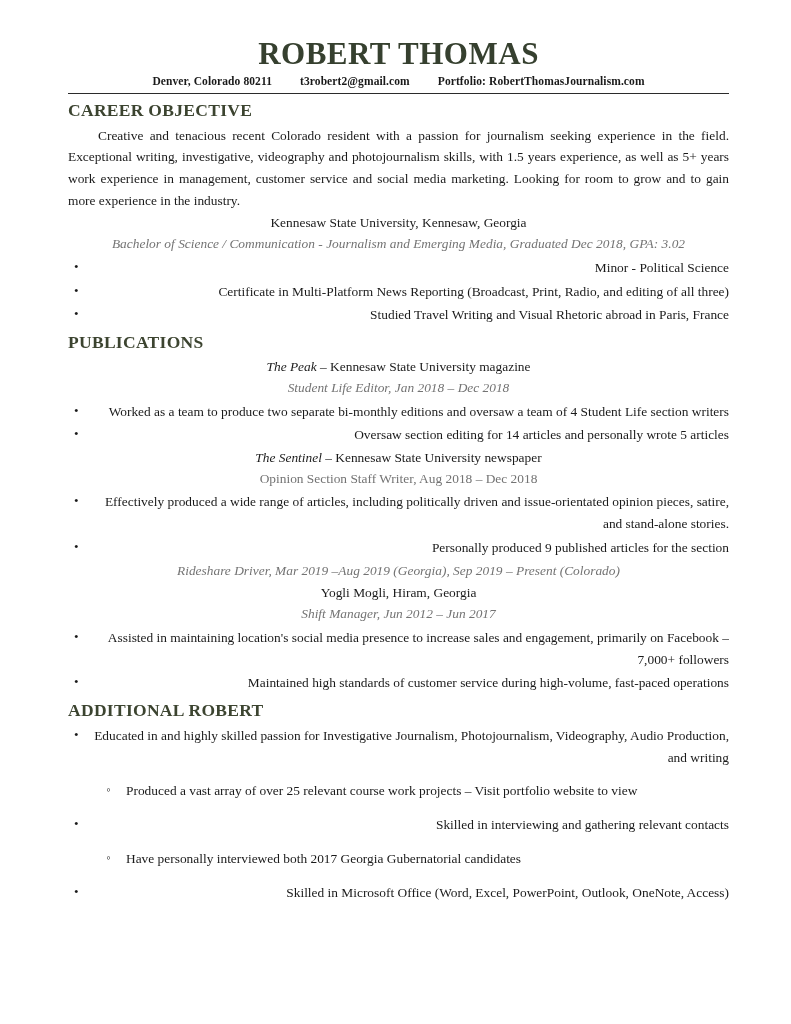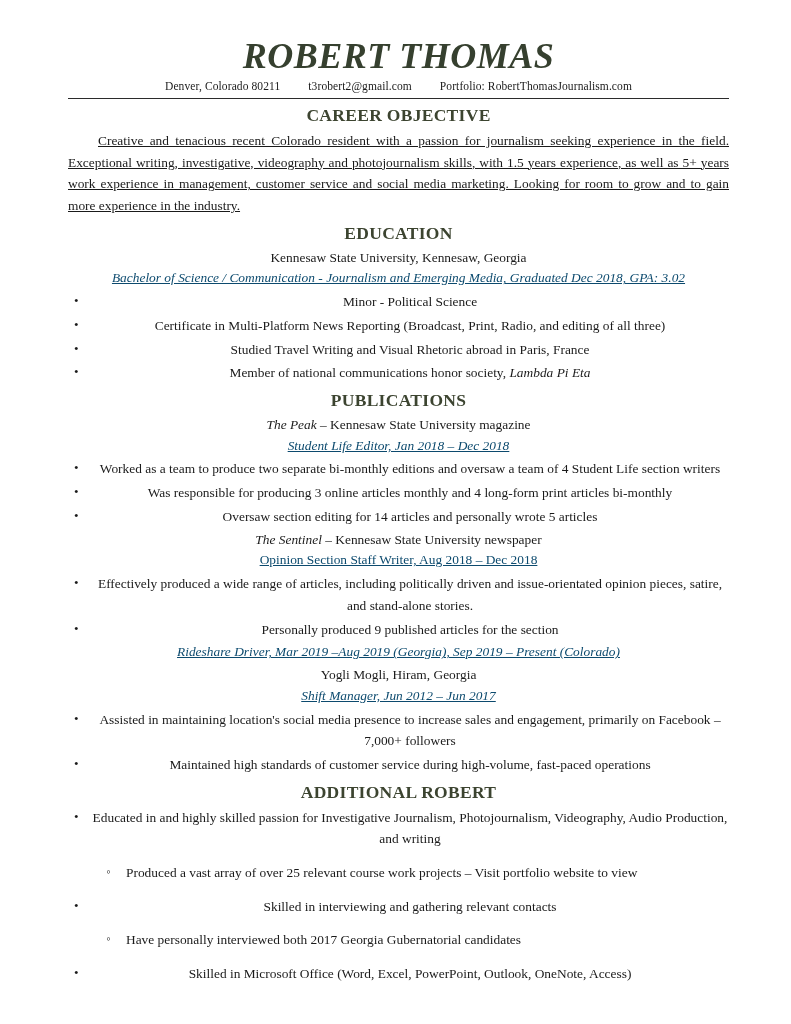--- a/index.html
+++ b/index.html
@@ -20,96 +20,92 @@
     min-height: 1024px;
     box-sizing: border-box;
     padding: 38px 62px 20px 68px;
     background: #ffffff;
     position: relative;
   }
 
   
   .name {
     text-align: center;
-    font-size: 36px;
+    font-size: 31px;
     font-weight: bold;
     letter-spacing: 0.5px;
     color: #36402f;
     line-height: 1.05;
     margin: 0 0 4px 0;
-    font-style: italic;
   }
   .contact {
     text-align: center;
     font-size: 11.5px;
-    font-weight: normal;
+    font-weight: bold;
     color: #1a1a1a;
     letter-spacing: 0.1px;
     margin: 0 0 6px 0;
     white-space: nowrap;
   }
   .contact .sep {
     display: inline-block;
     width: 22px;
   }
   .rule {
     border: 0;
     border-top: 1.6px solid #2b2b2b;
     margin: 0 0 6px 0;
     width: 100%;
   }
 
   
   .section-heading {
-    text-align: center;
     font-size: 17.5px;
     font-weight: bold;
     color: #3c4430;
     letter-spacing: 0.3px;
     margin: 6px 0 4px 0;
     line-height: 1.2;
   }
 
   
   .objective {
     font-size: 13.4px;
     line-height: 1.62;
     text-align: justify;
     text-indent: 30px;
     margin: 0 0 2px 0;
-    text-decoration: underline;
   }
 
   .centered-line {
     text-align: center;
     font-size: 13.4px;
     line-height: 1.55;
     margin: 0;
   }
   .centered-line.italic { font-style: italic; }
   .centered-line.red {
-    color: #0c4a6e;
-    text-decoration: underline;
+    color: #737373;
   }
   .centered-line.red.italic { font-style: italic; }
   .title-italic { font-style: italic; }
 
   
   ul.bullets {
     list-style: none;
     margin: 2px 0 0 0;
     padding: 0;
   }
   ul.bullets > li {
     position: relative;
     font-size: 13.4px;
     line-height: 1.62;
     padding-left: 23px;
     margin: 0 0 2px 0;
-    text-align: center;
+    text-align: right;
   }
   ul.bullets > li::before {
     content: "\2022";
     position: absolute;
     left: 6px;
     top: -1px;
     font-size: 13px;
     color: #1a1a1a;
   }
   ul.subbullets {
@@ -151,40 +147,37 @@
     </div>
     <hr class="rule">
   </div>
 
   <section>
     <h2 class="section-heading">CAREER OBJECTIVE</h2>
     <p class="objective">Creative and tenacious recent Colorado resident with a passion for journalism seeking experience in the field. Exceptional writing, investigative, videography and photojournalism skills, with 1.5 years experience, as well as 5+ years work experience in management, customer service and social media marketing. Looking for room to grow and to gain more experience in the industry.</p>
   </section>
 
   <section>
-    <h2 class="section-heading">EDUCATION</h2>
     <p class="centered-line">Kennesaw State University, Kennesaw, Georgia</p>
     <p class="centered-line red italic">Bachelor of Science / Communication - Journalism and Emerging Media, Graduated Dec 2018, GPA: 3.02</p>
     <ul class="bullets">
       <li>Minor - Political Science</li>
       <li>Certificate in Multi-Platform News Reporting (Broadcast, Print, Radio, and editing of all three)</li>
       <li>Studied Travel Writing and Visual Rhetoric abroad in Paris, France</li>
-      <li><span>Member of national communications honor society, </span><em class="inline-italic">Lambda Pi Eta</em></li>
     </ul>
   </section>
 
   <section>
     <h2 class="section-heading">PUBLICATIONS</h2>
 
     <div class="group">
       <p class="centered-line"><em class="title-italic">The Peak</em><span> – Kennesaw State University magazine</span></p>
       <p class="centered-line red italic">Student Life Editor, Jan 2018 – Dec 2018</p>
       <ul class="bullets">
         <li>Worked as a team to produce two separate bi-monthly editions and oversaw a team of 4 Student Life section writers</li>
-        <li>Was responsible for producing 3 online articles monthly and 4 long-form print articles bi-monthly</li>
         <li>Oversaw section editing for 14 articles and personally wrote 5 articles</li>
       </ul>
     </div>
 
     <div class="group">
       <p class="centered-line"><em class="title-italic">The Sentinel</em><span> – Kennesaw State University newspaper</span></p>
       <p class="centered-line red">Opinion Section Staff Writer, Aug 2018 – Dec 2018</p>
       <ul class="bullets">
         <li>Effectively produced a wide range of articles, including politically driven and issue-orientated opinion pieces, satire, and stand-alone stories.</li>
         <li>Personally produced 9 published articles for the section</li>

